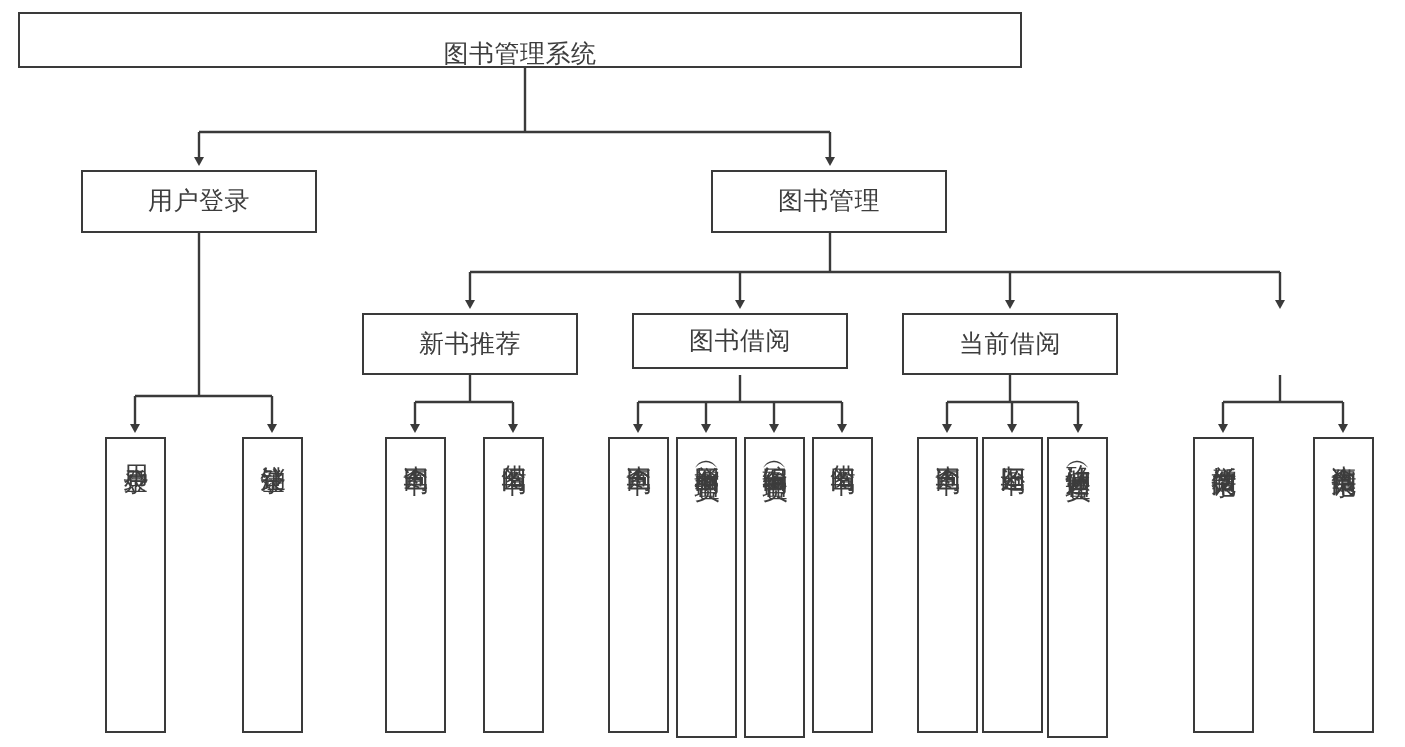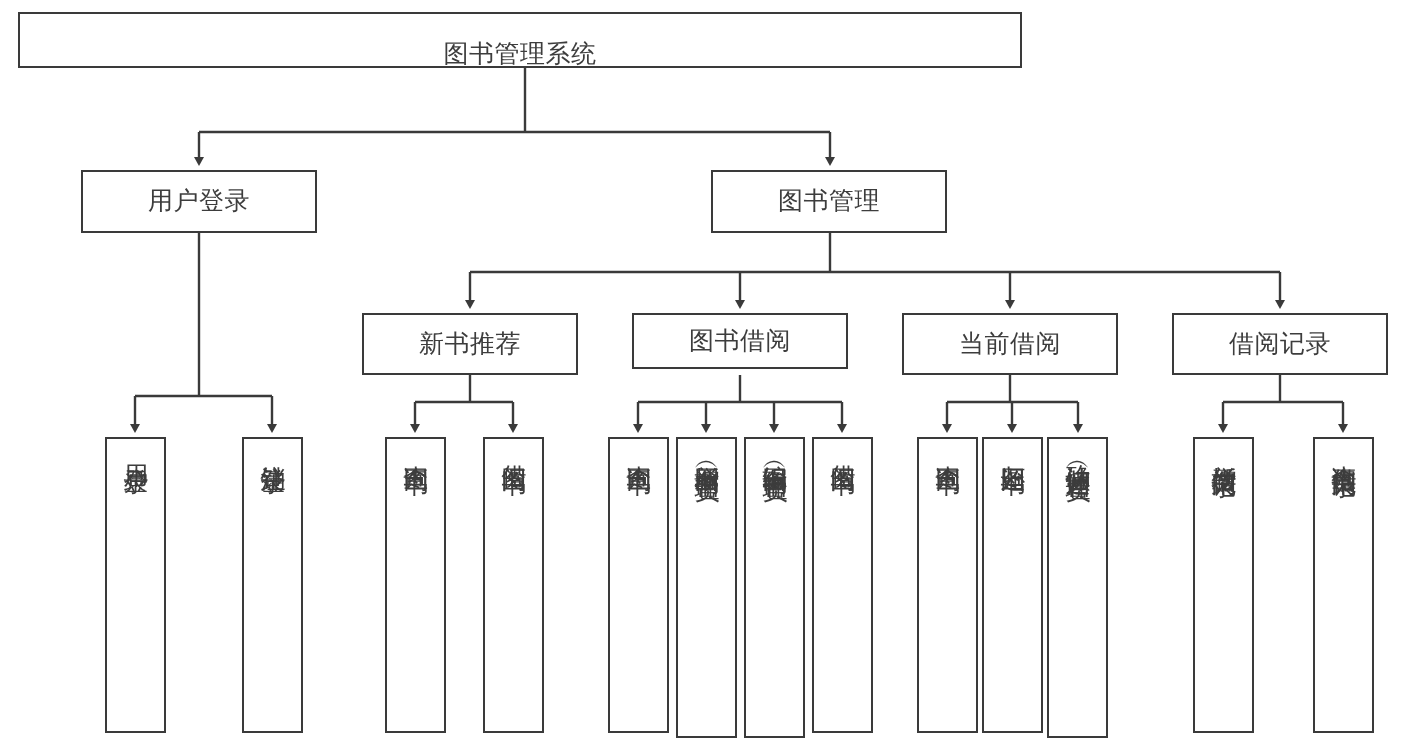--- a/index.html
+++ b/index.html
@@ -140,23 +140,20 @@
 
   <div class="node horizontal" style="left:362px; top:313px; width:216px; height:62px;">
     <span class="label">新书推荐</span>
   </div>
   <div class="node horizontal" style="left:632px; top:313px; width:216px; height:56px;">
     <span class="label">图书借阅</span>
   </div>
   <div class="node horizontal" style="left:902px; top:313px; width:216px; height:62px;">
     <span class="label">当前借阅</span>
   </div>
-  <div class="node horizontal" style="left:1172px; top:313px; width:216px; height:62px;">
-    <span class="label">借阅记录</span>
-  </div>
 
   <div class="node vertical" style="left:105px; top:437px; width:61px; height:296px;">
     <span class="label">用户登录</span>
   </div>
   <div class="node vertical" style="left:242px; top:437px; width:61px; height:296px;">
     <span class="label">注销登录</span>
   </div>
 
   <div class="node vertical" style="left:385px; top:437px; width:61px; height:296px;">
     <span class="label">查询图书</span>

